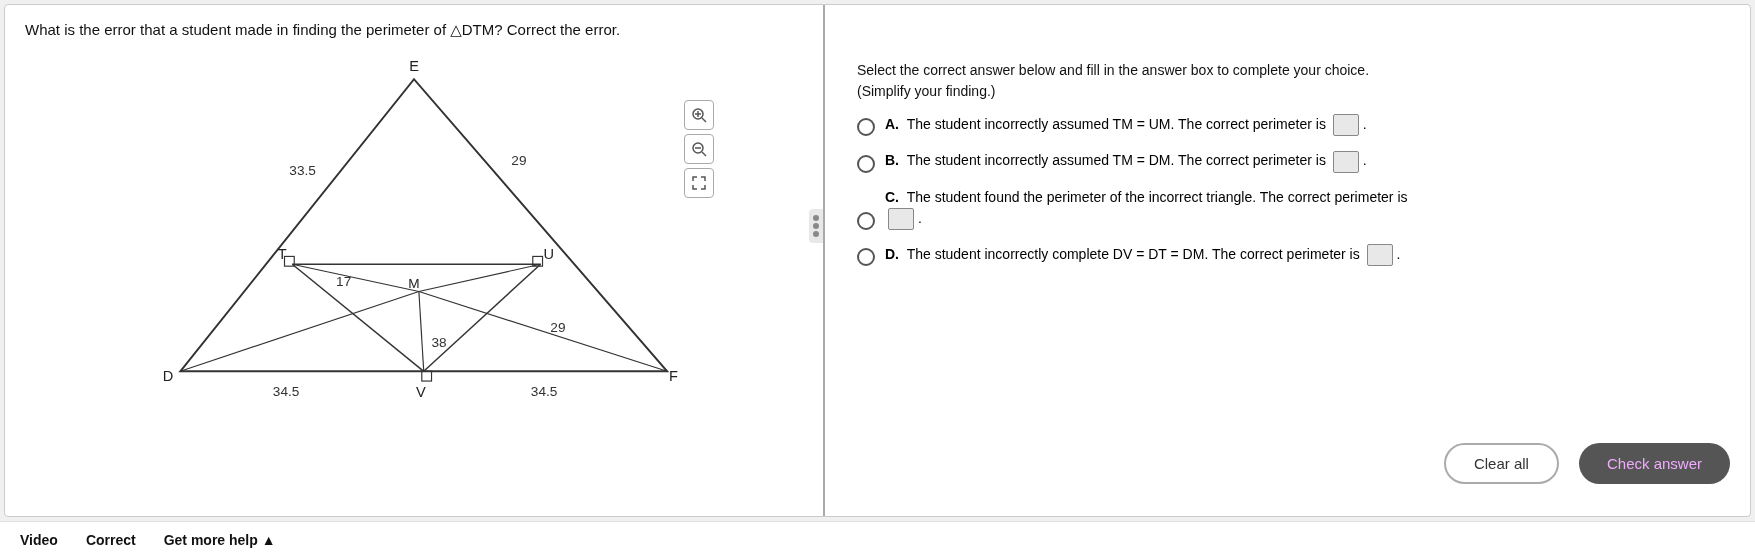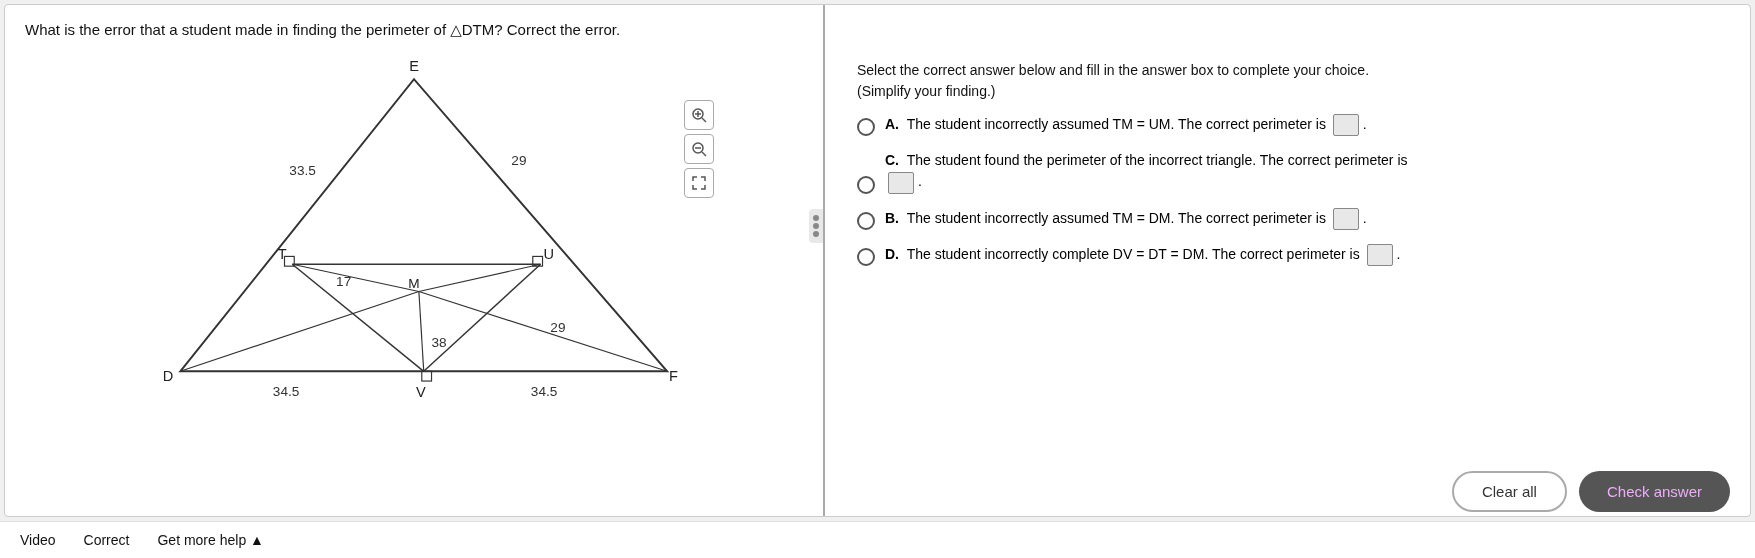--- a/index.html
+++ b/index.html
@@ -66,21 +66,21 @@
       display: flex;
       gap: 28px;
       padding: 10px 20px;
       font-size: 14px;
       background: #fff;
       border-top: 1px solid #e0e0e0;
     }
     .bottom-nav-item {
       cursor: pointer;
       color: #111;
-      font-weight: 400;
+      font-weight: 700;
       text-decoration: none;
     }
     .right-panel {
       flex: 1;
       padding: 16px 32px;
       position: relative;
       overflow-y: auto;
       margin-top: 39px;
     }
     .instruction-text {
@@ -126,24 +126,24 @@
       display: inline-block;
       width: 26px; height: 22px;
       border: 1px solid #888;
       background: #e8e8e8;
       vertical-align: middle;
       margin-left: 3px;
       border-radius: 2px;
     }
     .bottom-buttons {
       position: absolute;
-      bottom: 4px;
+      bottom: 32px;
       right: 20px;
       display: flex;
-      gap: 12px;
+      gap: 20px;
       justify-content: center;
     }
     .btn-clear {
       padding: 10px 28px;
       border: 2px solid #aaa;
       border-radius: 24px;
       background: #fff;
       font-size: 15px;
       cursor: pointer;
       color: #333;
@@ -276,32 +276,32 @@
           <span class="option-label">A.</span>
           <span>The student incorrectly assumed TM = UM. The correct perimeter is</span>
           <span class="answer-box"></span>
           <span>.</span>
         </div>
       </li>
 
       <li class="option-item">
         <div class="option-radio"></div>
         <div>
-          <span class="option-label">C.</span>
-          <span>The student found the perimeter of the incorrect triangle. The correct perimeter is</span><br>
+          <span class="option-label">B.</span>
+          <span>The student incorrectly assumed TM = DM. The correct perimeter is</span>
           <span class="answer-box"></span>
           <span>.</span>
         </div>
       </li>
 
       <li class="option-item">
         <div class="option-radio"></div>
         <div>
-          <span class="option-label">B.</span>
-          <span>The student incorrectly assumed TM = DM. The correct perimeter is</span>
+          <span class="option-label">C.</span>
+          <span>The student found the perimeter of the incorrect triangle. The correct perimeter is</span><br>
           <span class="answer-box"></span>
           <span>.</span>
         </div>
       </li>
 
       <li class="option-item">
         <div class="option-radio"></div>
         <div>
           <span class="option-label">D.</span>
           <span>The student incorrectly complete DV = DT = DM. The correct perimeter is</span>

